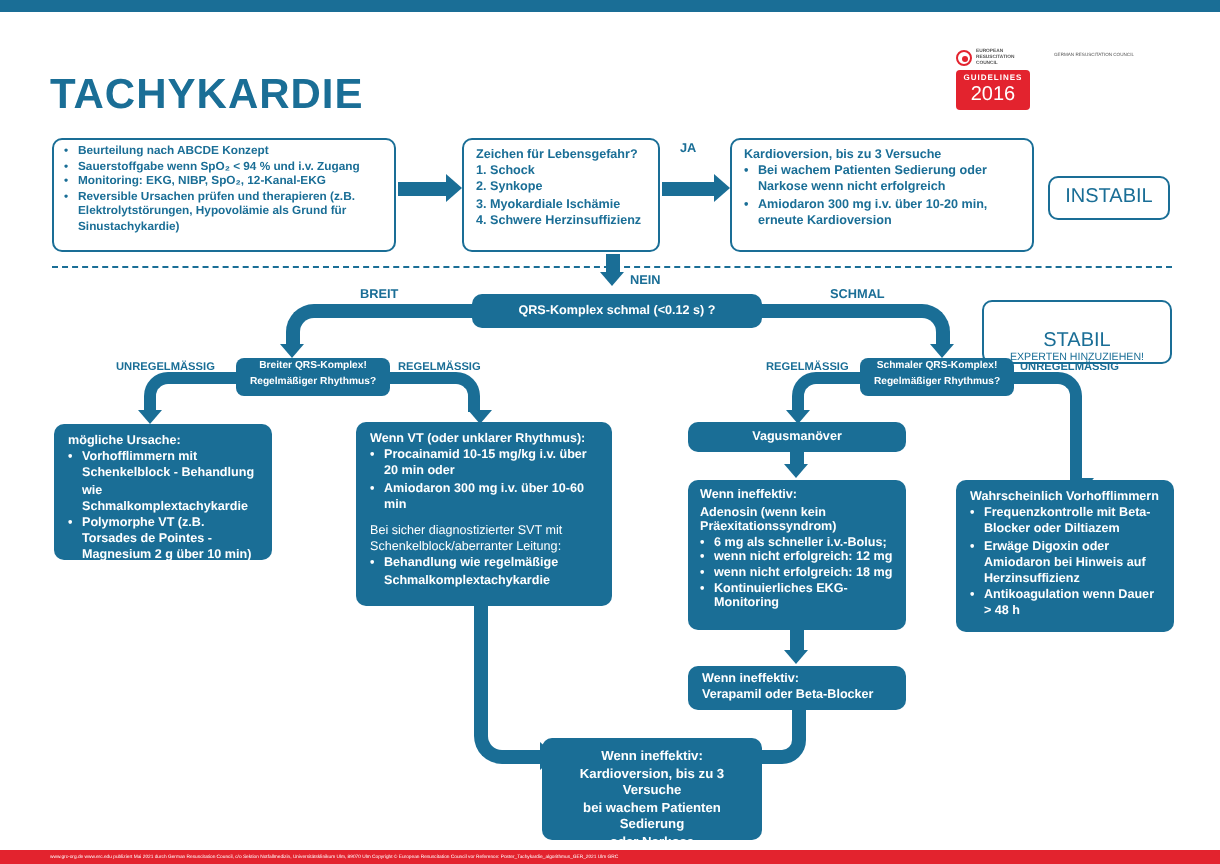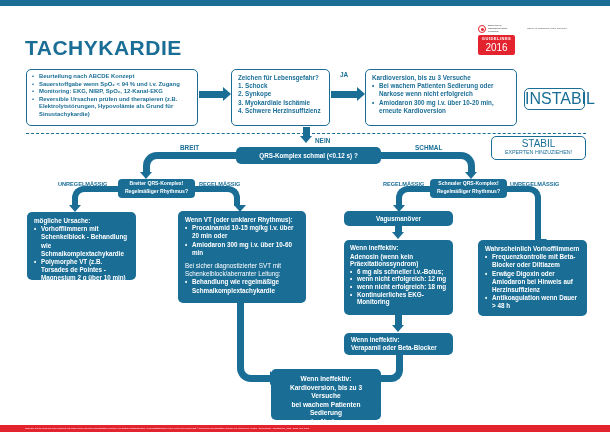--- a/index.html
+++ b/index.html
@@ -75,21 +75,21 @@
 <div class="abs arrowright" style="left:357px;top:87px;"></div>
 
 <div class="abs obox" style="left:365px;top:69px;width:152px;height:57px;">
   <div>Kardioversion, bis zu 3 Versuche</div>
   <ul>
     <li>Bei wachem Patienten Sedierung oder Narkose wenn nicht erfolgreich</li>
     <li>Amiodaron 300 mg i.v. über 10-20 min, erneute Kardioversion</li>
   </ul>
 </div>
 
-<div class="abs obox center" style="left:524px;top:88px;width:61px;height:22px;padding:0;line-height:20px;font-size:16px;font-weight:400;">
+<div class="abs obox center" style="left:524px;top:88px;width:61px;height:22px;padding:0;line-height:20px;font-size:10px;font-weight:400;">
   <span>INSTABIL</span>
 </div>
 
 <div class="abs dash" style="left:26px;top:133px;width:560px;"></div>
 
 <div class="abs line" style="left:303px;top:127px;width:7px;height:10px;"></div>
 <div class="abs arrowdown" style="left:300px;top:136px;"></div>
 <div class="abs lbl" style="left:315px;top:137px;">NEIN</div>
 
 <div class="abs fbox center" style="left:236px;top:147px;width:145px;height:17px;padding:0;line-height:17px;">
@@ -98,21 +98,21 @@
 
 <div class="abs lbl" style="left:180px;top:144px;">BREIT</div>
 <div class="abs lbl" style="left:415px;top:144px;">SCHMAL</div>
 
 <div class="abs curve" style="left:143px;top:152px;width:95px;height:22px;border-top-width:7px;border-left-width:7px;border-top-left-radius:14px;"></div>
 <div class="abs arrowdown" style="left:140px;top:172px;"></div>
 
 <div class="abs curve" style="left:380px;top:152px;width:95px;height:22px;border-top-width:7px;border-right-width:7px;border-top-right-radius:14px;"></div>
 <div class="abs arrowdown" style="left:465px;top:172px;"></div>
 
-<div class="abs obox center" style="left:491px;top:136px;width:95px;height:24px;padding:2px 0;line-height:10px;">
+<div class="abs obox center" style="left:491px;top:150px;width:95px;height:24px;padding:15px 0;line-height:10px;">
   <div style="font-size:10px;font-weight:400;">STABIL</div>
   <div style="font-size:5.3px;font-weight:400;line-height:7px;">EXPERTEN HINZUZIEHEN!</div>
 </div>
 
 <div class="abs fbox center" style="left:118px;top:179px;width:77px;height:19px;padding:1px 0;font-size:5.1px;line-height:7.5px;border-radius:4px;">
   <div>Breiter QRS-Komplex!</div>
   <div>Regelmäßiger Rhythmus?</div>
 </div>
 <div class="abs lbl" style="left:58px;top:181px;font-size:5.6px;">UNREGELMÄSSIG</div>
 <div class="abs lbl" style="left:199px;top:181px;font-size:5.6px;">REGELMÄSSIG</div>

